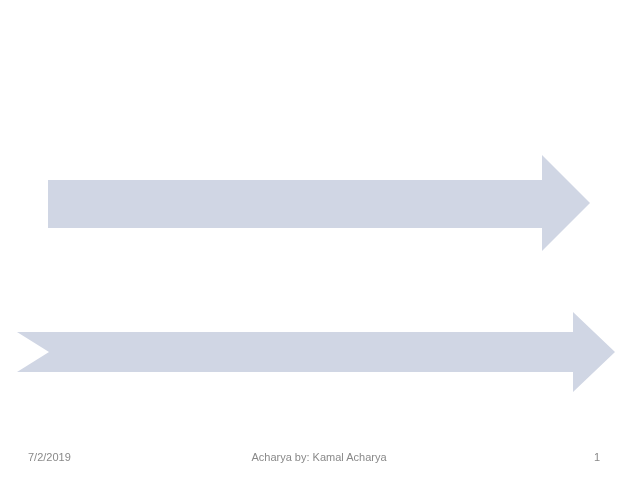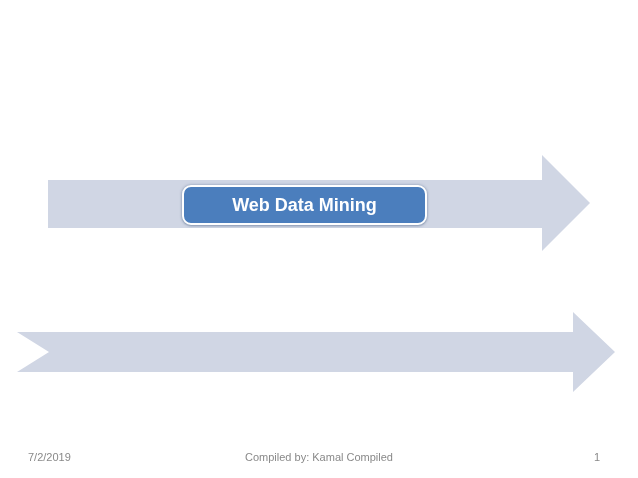--- a/index.html
+++ b/index.html
@@ -77,27 +77,24 @@
 </style>
 </head>
 <body>
 
 <div class="slide">
 
   <svg class="arrow arrow-upper" width="542" height="96" viewBox="0 0 542 96">
     <polygon points="0,25 494,25 494,0 542,48 494,96 494,73 0,73" fill="#d0d6e4"></polygon>
   </svg>
 
-  <div class="title-button">
-    <span>Web Data Mining</span>
-  </div>
 
   <svg class="arrow arrow-lower" width="598" height="80" viewBox="0 0 598 80">
     <polygon points="0,20 556,20 556,0 598,40 556,80 556,60 0,60 32,40" fill="#d0d6e4"></polygon>
   </svg>
 
   <div class="footer">
     <span class="footer-date">7/2/2019</span>
-    <span class="footer-credit">Compiled by: Kamal Compiled</span>
+    <span class="footer-credit">Acharya by: Kamal Acharya</span>
     <span class="footer-page">1</span>
   </div>
 
 </div>
 
 </body></html>

